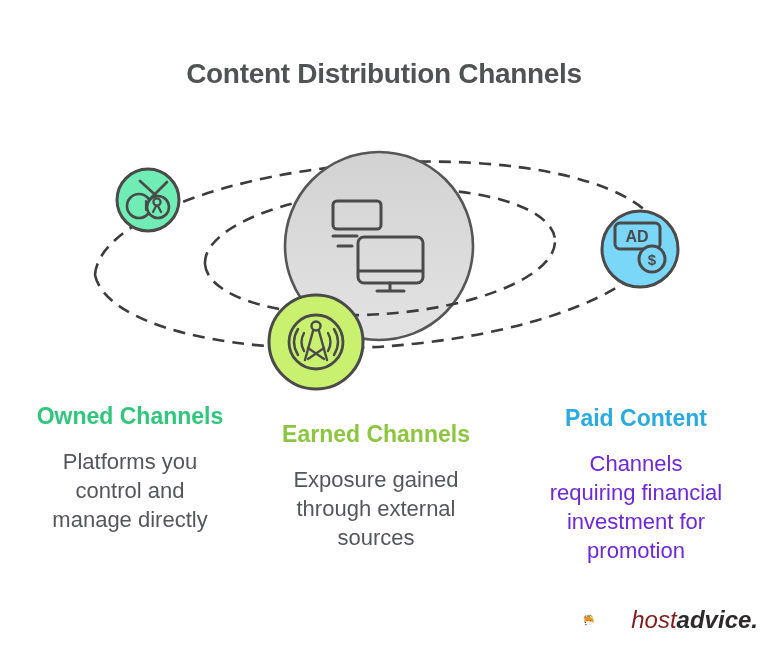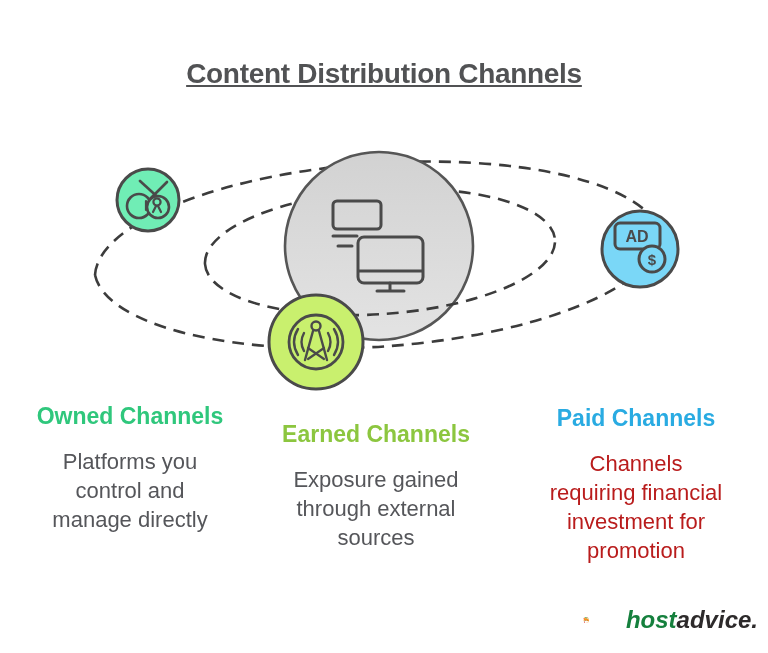--- a/index.html
+++ b/index.html
@@ -1,31 +1,31 @@
 <!DOCTYPE html>
 <html><head>
 <meta charset="utf-8">
 <style>
   html,body{margin:0;padding:0;background:#ffffff;}
   body{width:768px;height:653px;position:relative;overflow:hidden;
        font-family:"Liberation Sans", sans-serif;}
   .canvas{position:absolute;inset:0;background:#fff;}
   .title{position:absolute;top:58px;left:0;width:768px;text-align:center;
-         font-size:28px;font-weight:700;letter-spacing:-0.3px;margin:0;text-decoration:underline;}
+         font-size:28px;font-weight:700;letter-spacing:-0.3px;margin:0;}
   svg.diagram{position:absolute;left:0;top:0;}
   .section{position:absolute;text-align:center;}
   .sec-heading{font-size:23px;font-weight:700;line-height:28px;}
   .sec-body{font-size:22px;line-height:29px;margin-top:17px;white-space:pre-line;}
   .sec-owned{left:18px;top:402px;width:224px;}
   .sec-earned{left:262px;top:420px;width:228px;}
   .sec-paid{left:516px;top:404px;width:240px;}
   .logo{position:absolute;left:583px;top:594px;width:175px;height:52px;
         display:flex;align-items:center;}
   .logo-text{font-size:24px;font-style:italic;margin-left:4px;white-space:nowrap;}
-  .logo-bold{font-weight:700;color:#15803d;margin-left:32px;}
+  .logo-bold{font-weight:400;color:#7f1d1d;margin-left:32px;}
   .logo-light{font-weight:700;color:#2d2a2b;}
   svg text{font-family:"Liberation Sans", sans-serif;}
 </style>
 </head>
 <body>
 
 <div class="canvas">
 
   <h1 class="title" style="color: rgb(81, 82, 84);">Content Distribution Channels</h1>
 
@@ -113,22 +113,22 @@
   </div>
 
   <div class="section sec-owned">
     <div class="sec-heading" style="color: rgb(47, 199, 124);">Owned Channels</div>
     <div class="sec-body" style="color: rgb(85, 86, 90);">Platforms you
 control and
 manage directly</div>
   </div>
 
   <div class="section sec-paid">
-    <div class="sec-heading" style="color: rgb(41, 171, 226);">Paid Channels</div>
-    <div class="sec-body" style="color: #b91c1c; text-align: center;">Channels
+    <div class="sec-heading" style="color: rgb(41, 171, 226);">Paid Content</div>
+    <div class="sec-body" style="color: #6d28d9; text-align: center;">Channels
 requiring financial
 investment for
 promotion</div>
   </div>
 
   <div class="logo">
     <svg width="48" height="46" viewBox="0 0 50 46">
       <path d="M 9 3 L 2 18 L 15 13 Z" fill="#F15A24"></path>
       <path d="M 22 2 C 28 0 34 3 36 9 C 29 6 25 5 22 2 Z" fill="#ED1C24"></path>
       <path d="M 13 5 C 20 2 28 5 31 11 C 24 15 15 13 13 5 Z" fill="#39B54A"></path>

